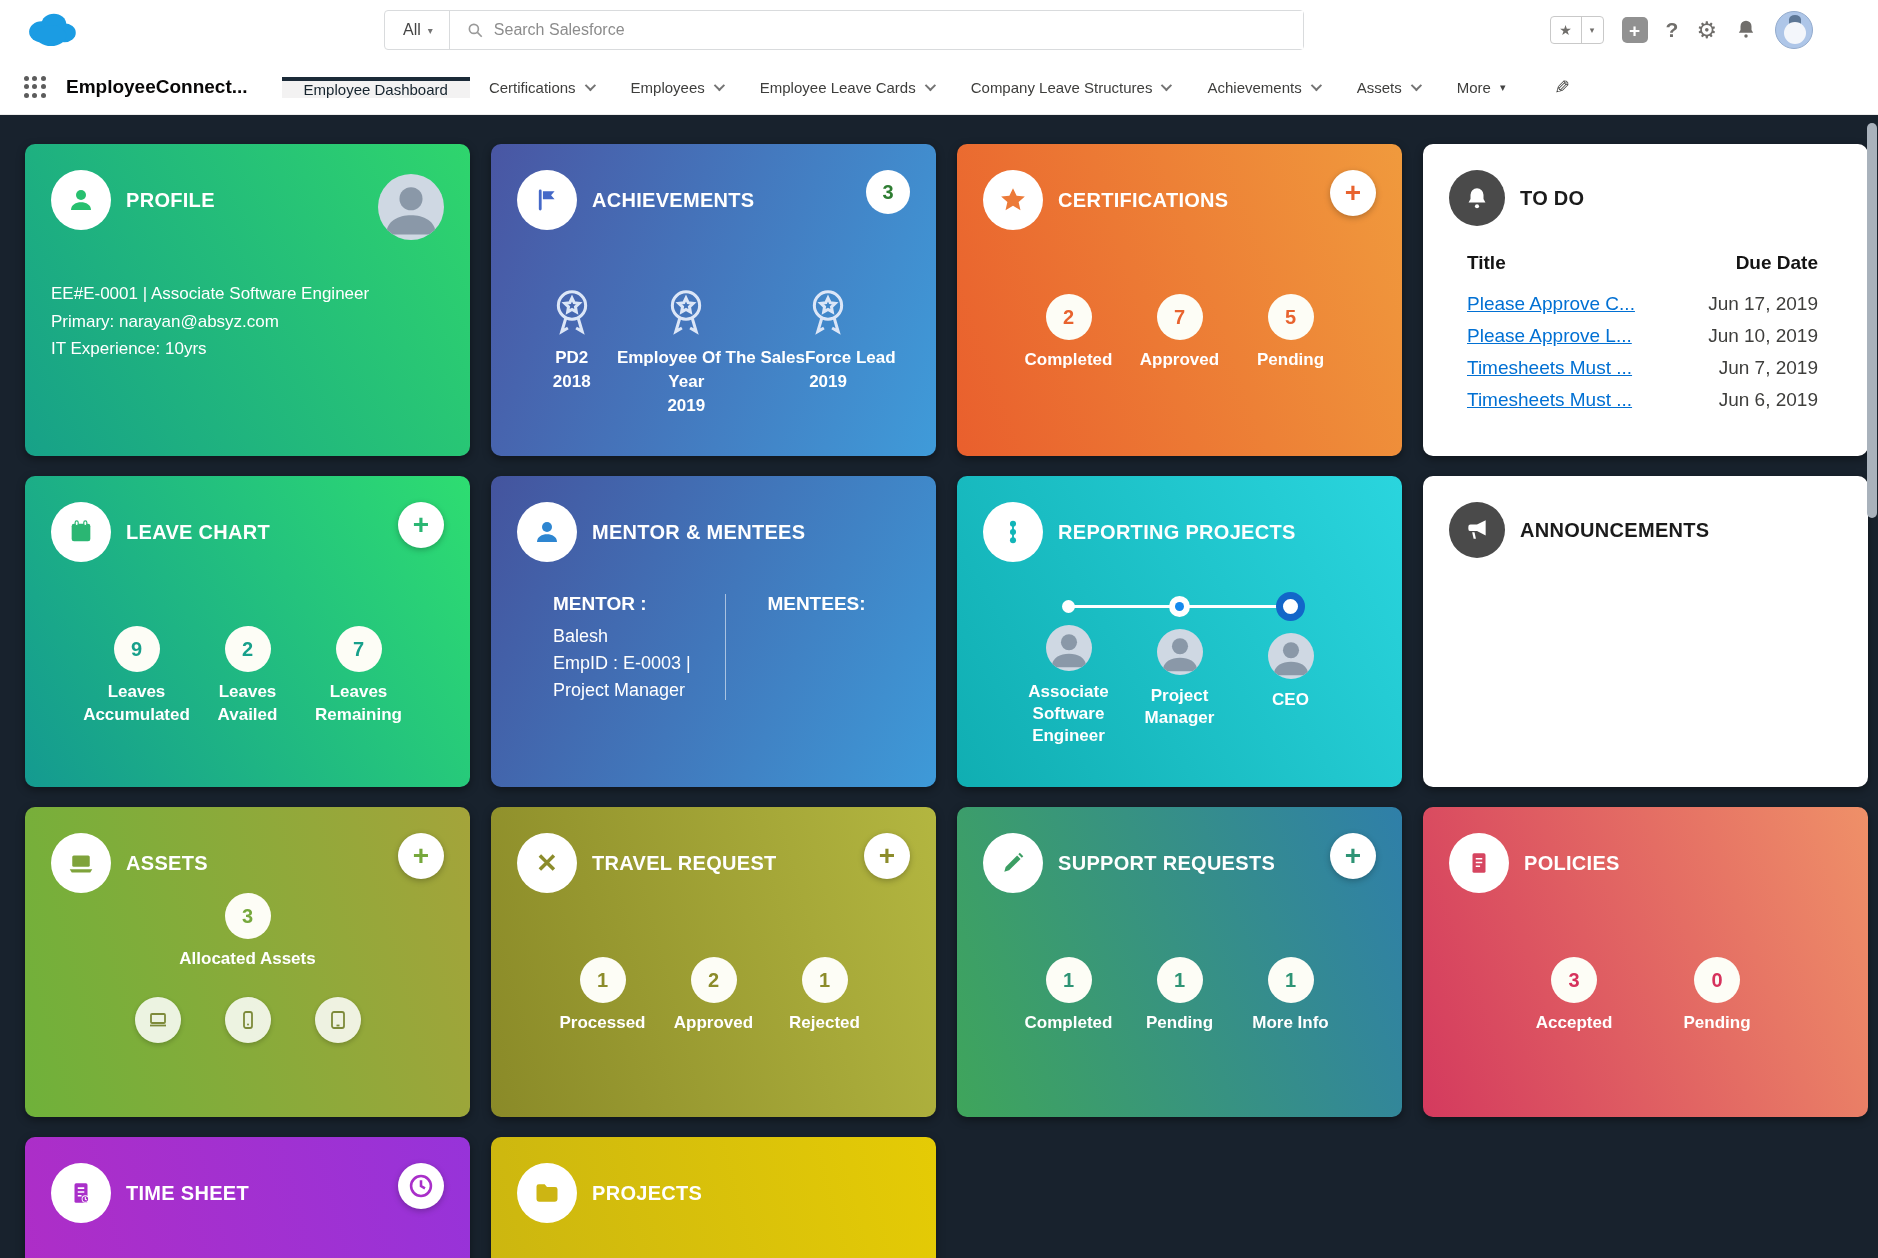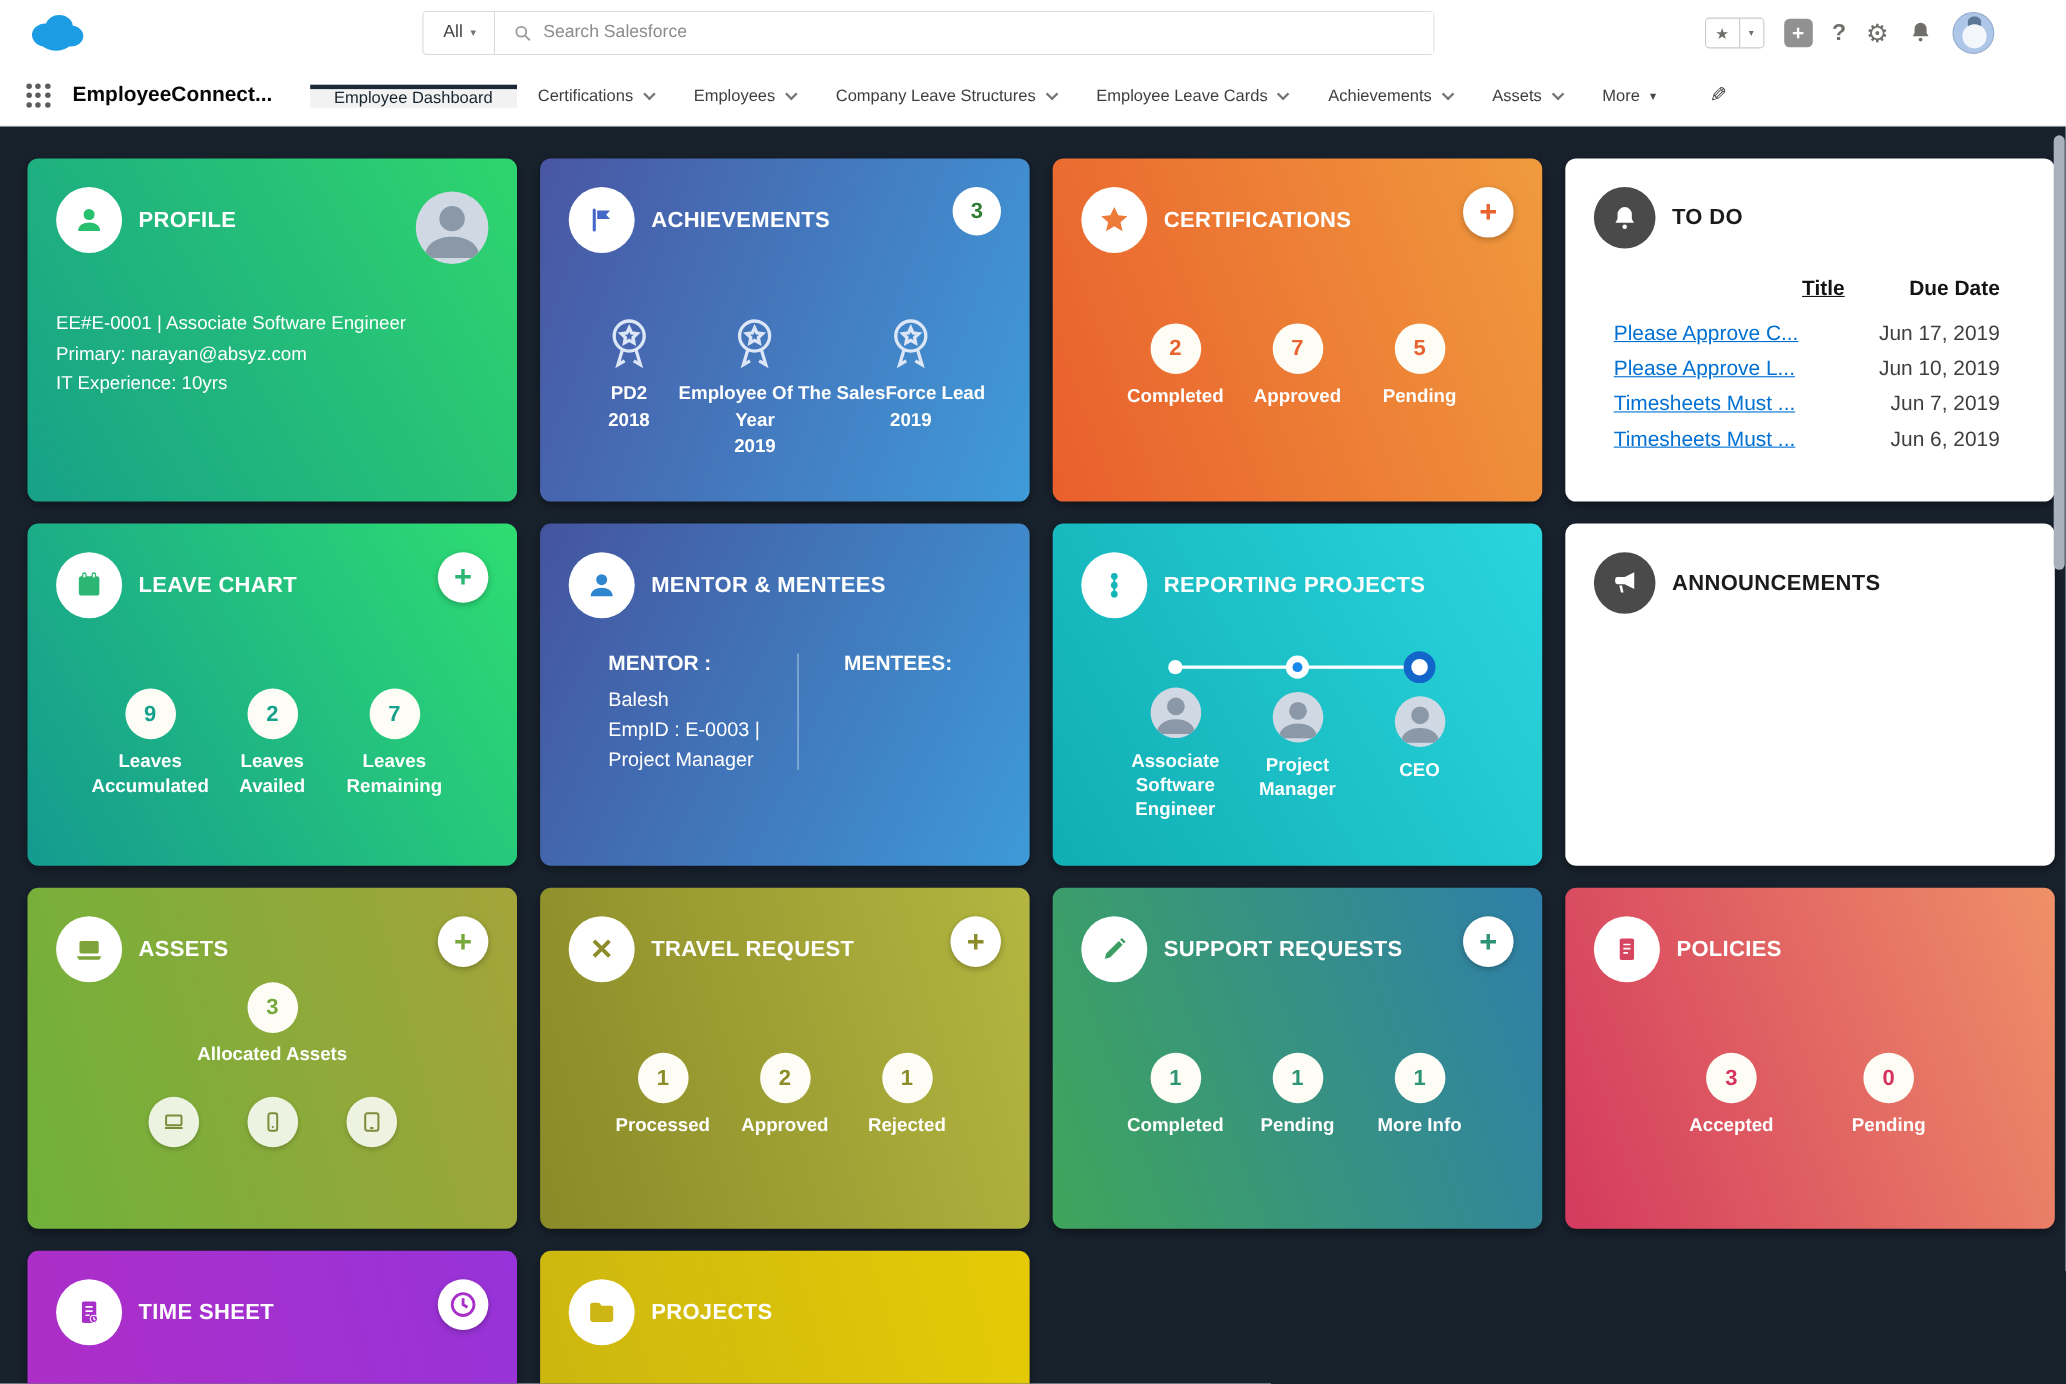--- a/index.html
+++ b/index.html
@@ -96,21 +96,21 @@
   .medal-name,.medal-year { font-size:17px; font-weight:bold; line-height:1.4; }
   .medal-name { margin-top:8px; }
 
   
   .todo-table { margin-top:26px; padding:0 18px; font-size:19px; }
   .todo-hrow,.todo-row { display:flex; align-items:center; }
   .todo-hrow { margin-bottom:14px; }
   .t-left { flex:0 0 210px; }
   .t-right { flex:1; text-align:right; padding-right:6px; }
   .todo-h { font-weight:bold; color:#141414; }
-  .todo-hrow .t-left { text-align:right;text-decoration:underline; }
+  .todo-hrow .t-left { text-align:left; }
   .todo-row { height:32px; }
   .todo-link { color:#0170d3; text-decoration:underline; cursor:pointer; }
   .todo-due { color:#3e3e3c; }
 
   
   .mentor-body { display:flex; margin-top:28px; padding-left:36px; }
   .mentor-block { width:248px; font-size:18px; line-height:1.5; }
   .mentor-label,.mentees-label { font-size:19px; font-weight:bold; margin-bottom:4px; }
   .mentor-divider { width:1px; background:rgba(255,255,255,.55); margin:4px 0; }
   .mentees-block { padding-left:42px; padding-top:0; }
@@ -203,25 +203,25 @@
     </div>
     <div class="tab">
       <span>Certifications</span>
         <span class="chev"></span>
     </div>
     <div class="tab">
       <span>Employees</span>
         <span class="chev"></span>
     </div>
     <div class="tab">
+      <span>Employee Leave Cards</span>
+        <span class="chev"></span>
+    </div>
+    <div class="tab">
       <span>Company Leave Structures</span>
-        <span class="chev"></span>
-    </div>
-    <div class="tab">
-      <span>Employee Leave Cards</span>
         <span class="chev"></span>
     </div>
     <div class="tab">
       <span>Achievements</span>
         <span class="chev"></span>
     </div>
     <div class="tab">
       <span>Assets</span>
         <span class="chev"></span>
     </div>

